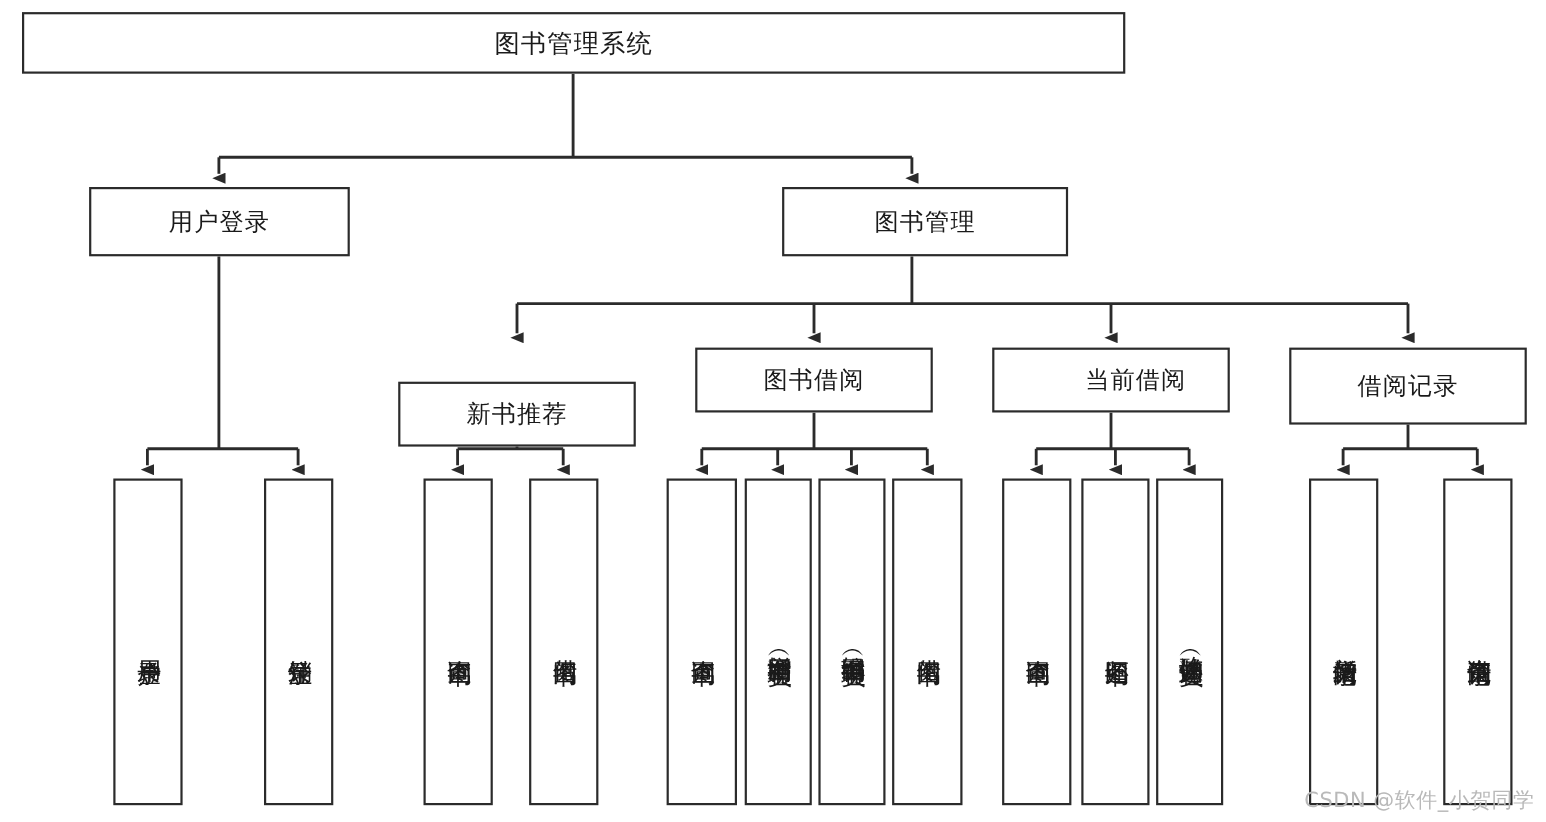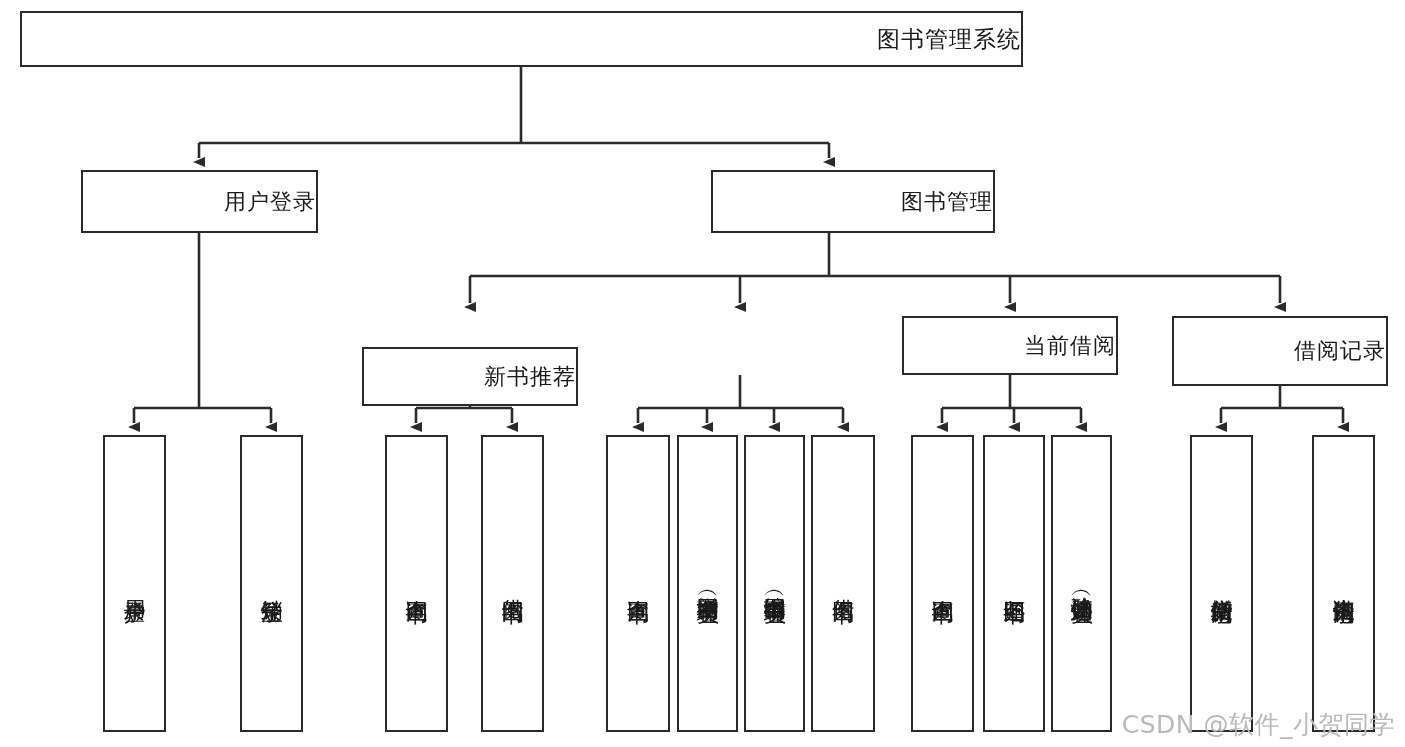--- a/index.html
+++ b/index.html
@@ -26,21 +26,20 @@
     background:#ffffff;
     border:2px solid #2b2b2b;
     display:flex;
     align-items:center;
     justify-content:center;
     color:#1a1a1a;
   }
   .node.horiz{
     font-size:22px;
     letter-spacing:1px;
-    justify-content:flex-end;
   }
   .node.vert{
     writing-mode:vertical-rl;
     text-orientation:upright;
     font-size:22px;
     line-height:1.12;
     letter-spacing:1px;
     padding:6px 0;
     align-items:center;
     justify-content:center;
@@ -50,21 +49,21 @@
     writing-mode:vertical-rl;
     text-orientation:upright;
     display:block;
     white-space:normal;
   }
   #root-node{ font-size:23px; }
   .watermark{
     position:absolute;
     right:10px;
     bottom:6px;
-    font-size:25px;
+    font-size:19px;
     color:#b9b9b9;
     white-space:nowrap;
     letter-spacing:0.5px;
     font-family:"DejaVu Sans","Liberation Sans",sans-serif;
   }
 </style>
 </head>
 <body>
 
 <div id="canvas">
@@ -119,26 +118,29 @@
     </g>
   </svg>
 
   <div class="node horiz" id="root-node" style="left:20px;top:11px;width:1003px;height:56px;">
     <span>图书管理系统</span>
   </div>
 
   <div class="node horiz" style="left:81px;top:170px;width:237px;height:63px;">
     <span>用户登录</span>
   </div>
-  <div class="node horiz" style="left:711px;top:170px;width:284px;height:63px;">
+  <div class="node horiz" style="left:711px;top:170px;width:260px;height:63px;">
     <span>图书管理</span>
   </div>
 
   <div class="node horiz" style="left:362px;top:316px;width:216px;height:59px;margin-top:31px;">
     <span>新书推荐</span>
+  </div>
+  <div class="node horiz" style="left:632px;top:316px;width:216px;height:59px;">
+    <span>图书借阅</span>
   </div>
   <div class="node horiz" style="left:902px;top:316px;width:216px;height:59px;padding-left:45px;">
     <span>当前借阅</span>
   </div>
   <div class="node horiz" style="left:1172px;top:316px;width:216px;height:70px;">
     <span>借阅记录</span>
   </div>
 
   <div class="node vert" style="left:103px;top:435px;width:63px;height:297px;">
     <span>用户登录</span>

